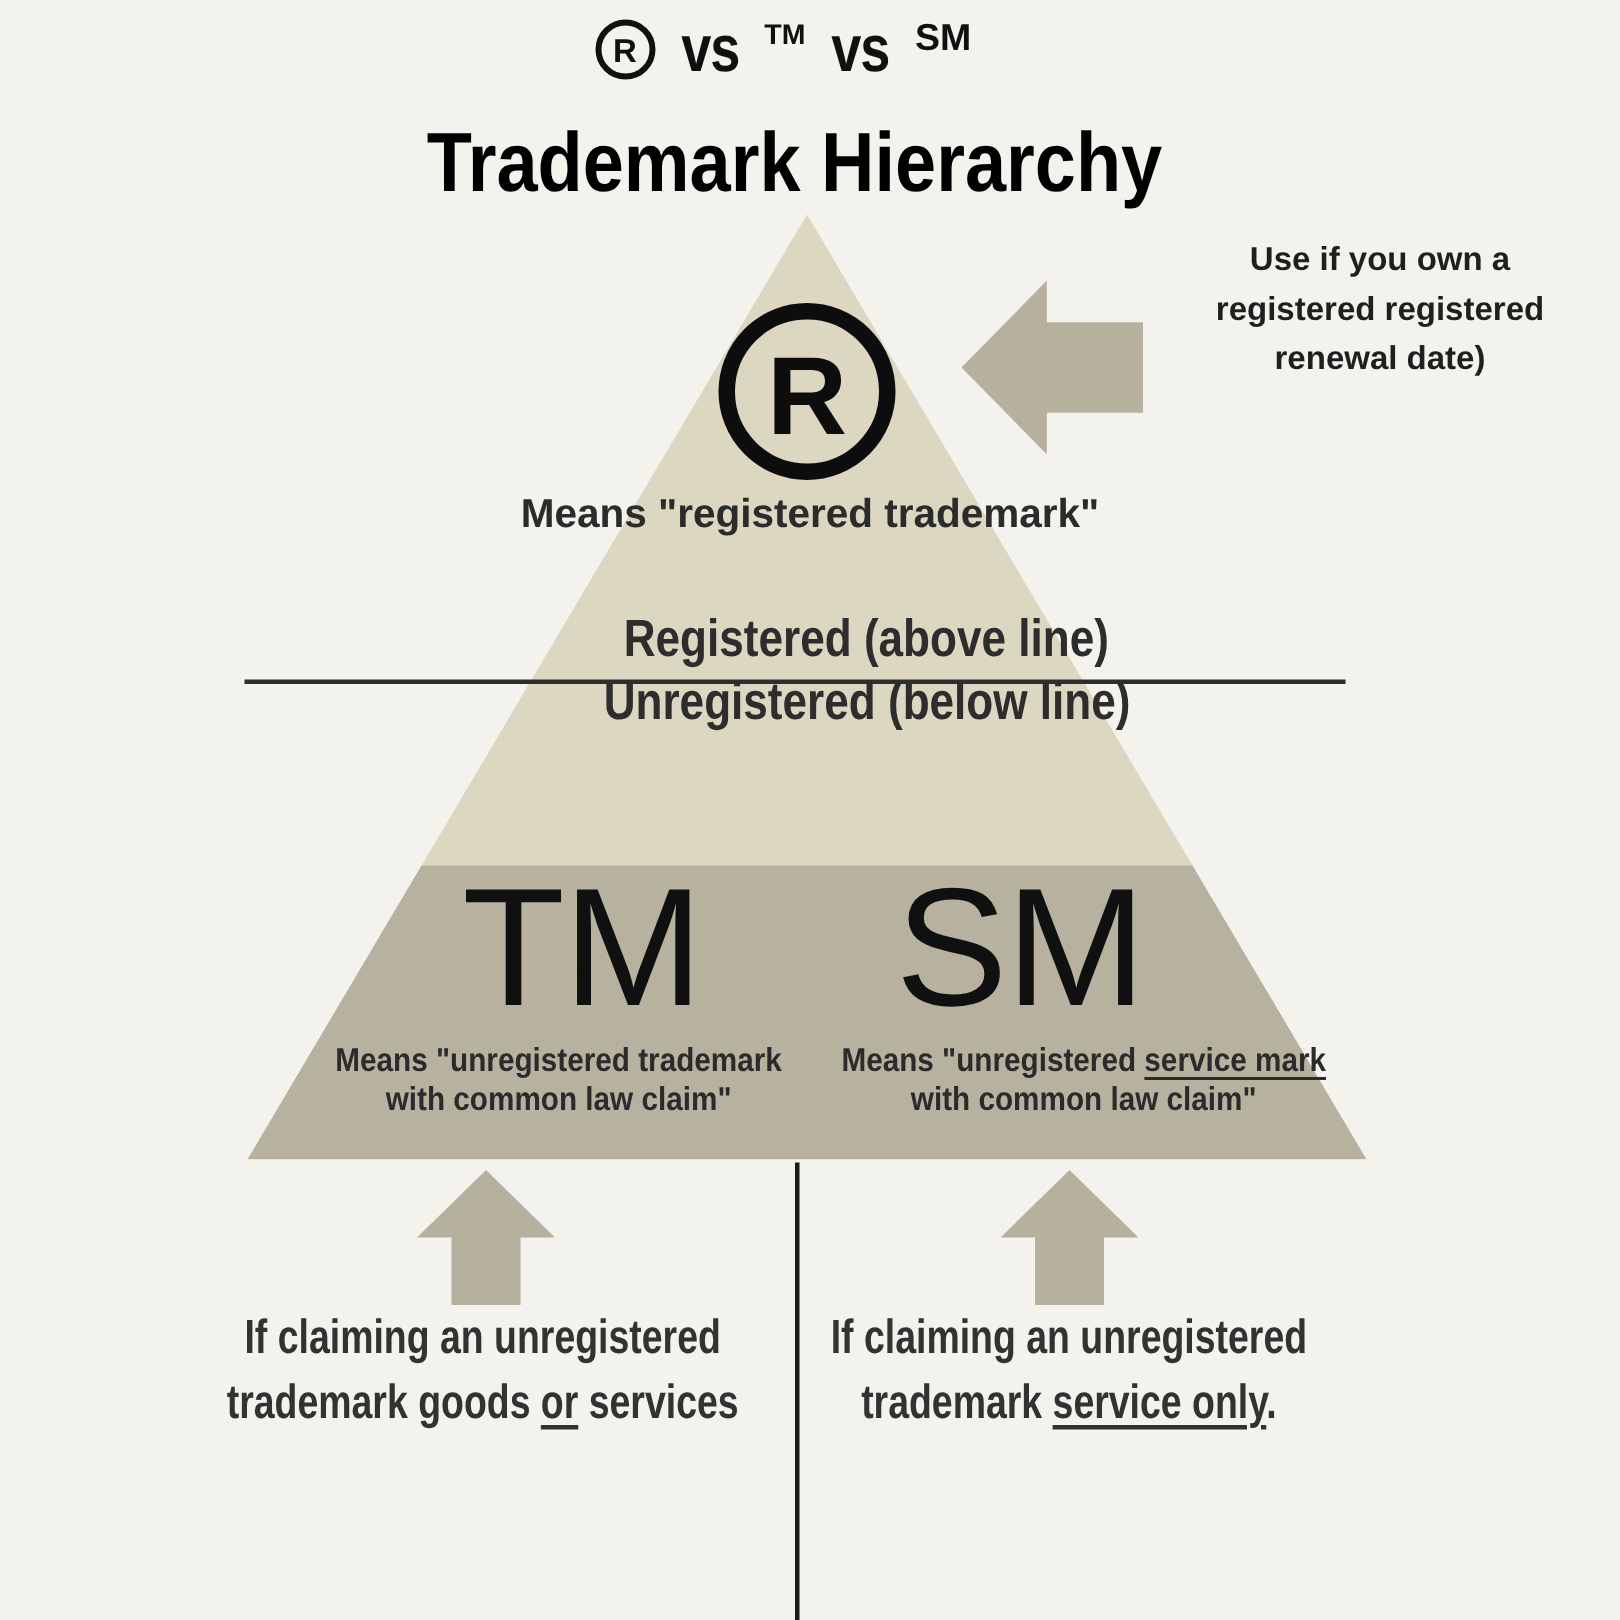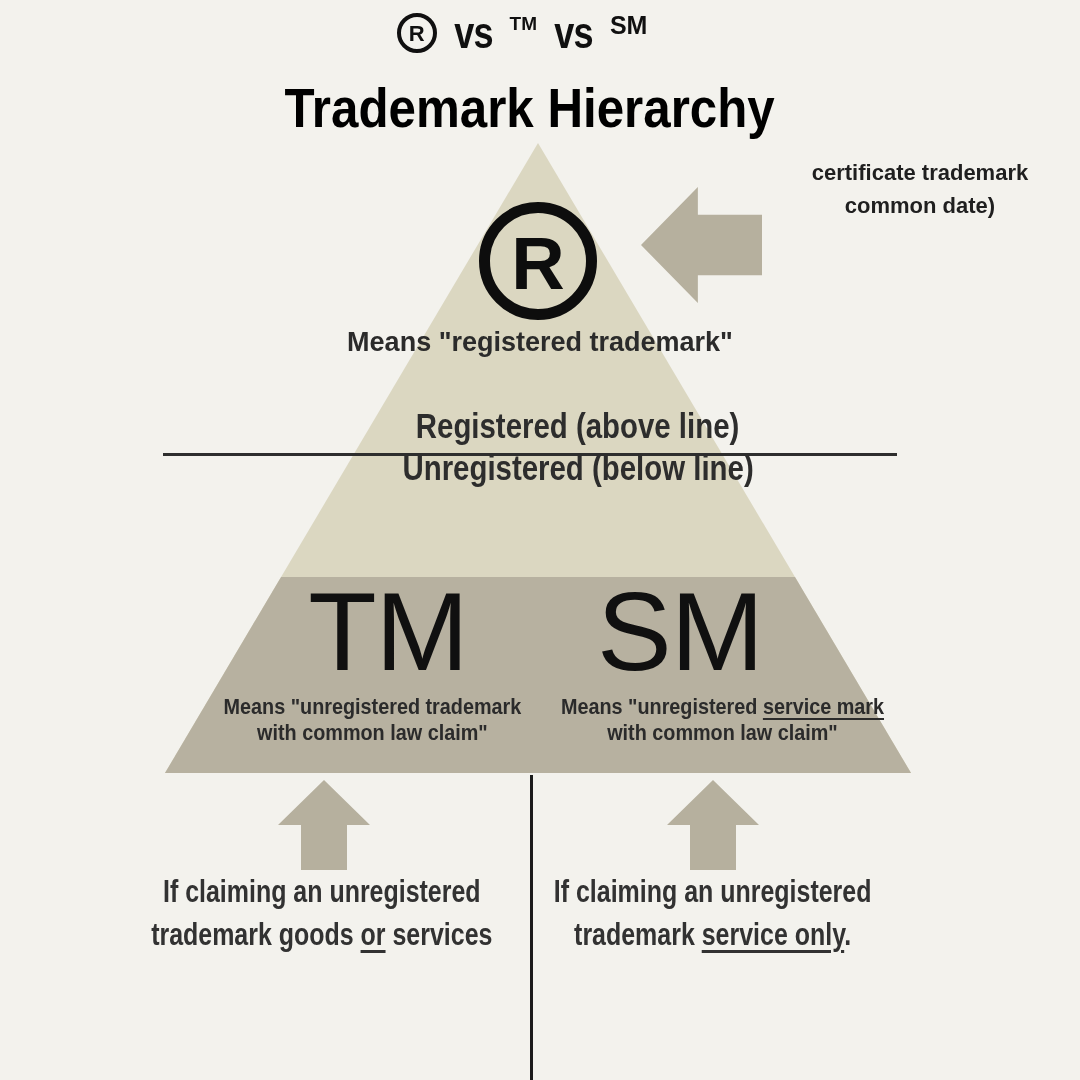--- a/index.html
+++ b/index.html
@@ -121,22 +121,23 @@
   <div class="mark-meaning meaning-sm">
     <span class="inner">
       <span class="line"><span>Means "unregistered </span><span class="u-thin">service mark</span></span>
       <span class="line">with common law claim"</span>
     </span>
   </div>
 
   <div class="arrow-left-big"></div>
 
   <div class="right-note">
-    <span class="line">certificate trademark</span>
-    <span class="line">common date)</span>
+    <span class="line">Use if you own a</span>
+    <span class="line">registered registered</span>
+    <span class="line">renewal date)</span>
   </div>
 
   <div class="divider-v"></div>
   <div class="arrow-up arrow-up-left"></div>
   <div class="arrow-up arrow-up-right"></div>
 
   <div class="bottom-note note-tm">
     <span class="inner">
       <span class="line">If claiming an unregistered</span>
       <span class="line"><span>trademark goods </span><span class="u-thick">or</span><span> services</span></span>

